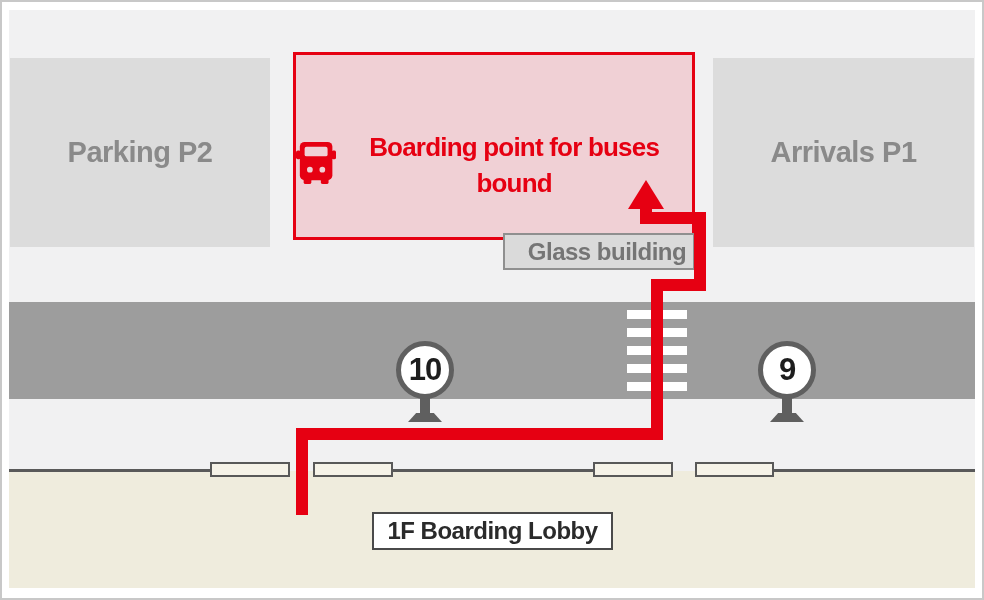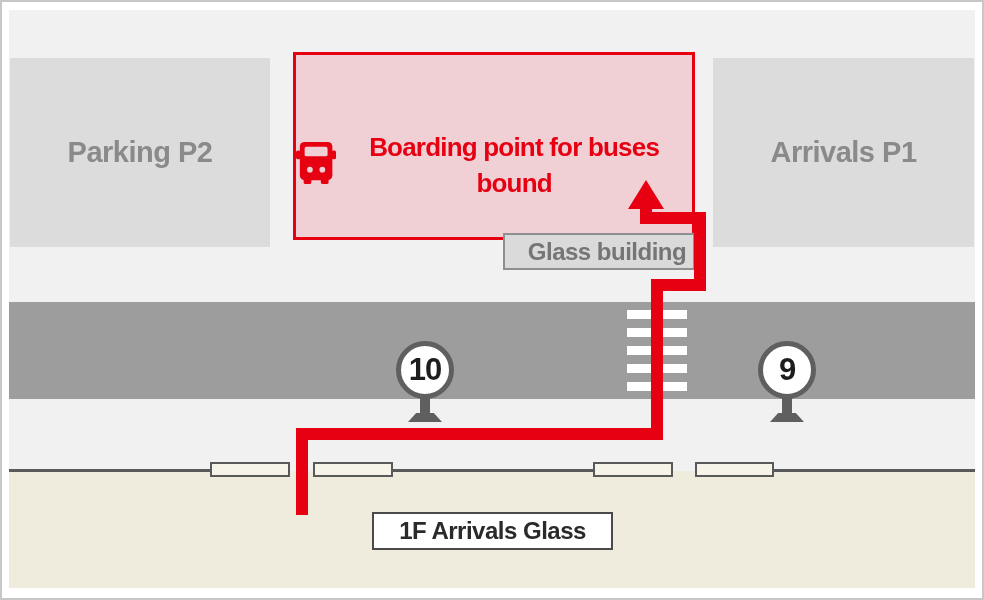--- a/index.html
+++ b/index.html
@@ -177,21 +177,21 @@
     <span>10</span>
   </div>
 
   <div class="abs sign-post" style="left:782px;top:396px"></div>
   <div class="abs sign-base" style="left:770px;top:413px"></div>
   <div class="abs sign-circle" style="left:758px;top:341px">
     <span>9</span>
   </div>
 
   <div class="abs lobby-label">
-    <span>1F Arrivals Glass</span>
+    <span>1F Boarding Lobby</span>
   </div>
 
   <svg class="route-svg" width="984" height="600" viewBox="0 0 984 600" aria-hidden="true">
     <polyline class="route-line" points="302,515 302,434 657,434 657,285 700,285 700,218 646,218 646,207"></polyline>
     <polygon class="route-arrow" points="628,209 664,209 646,180"></polygon>
   </svg>
 
   <div class="frame-border"></div>
 </div>
 

